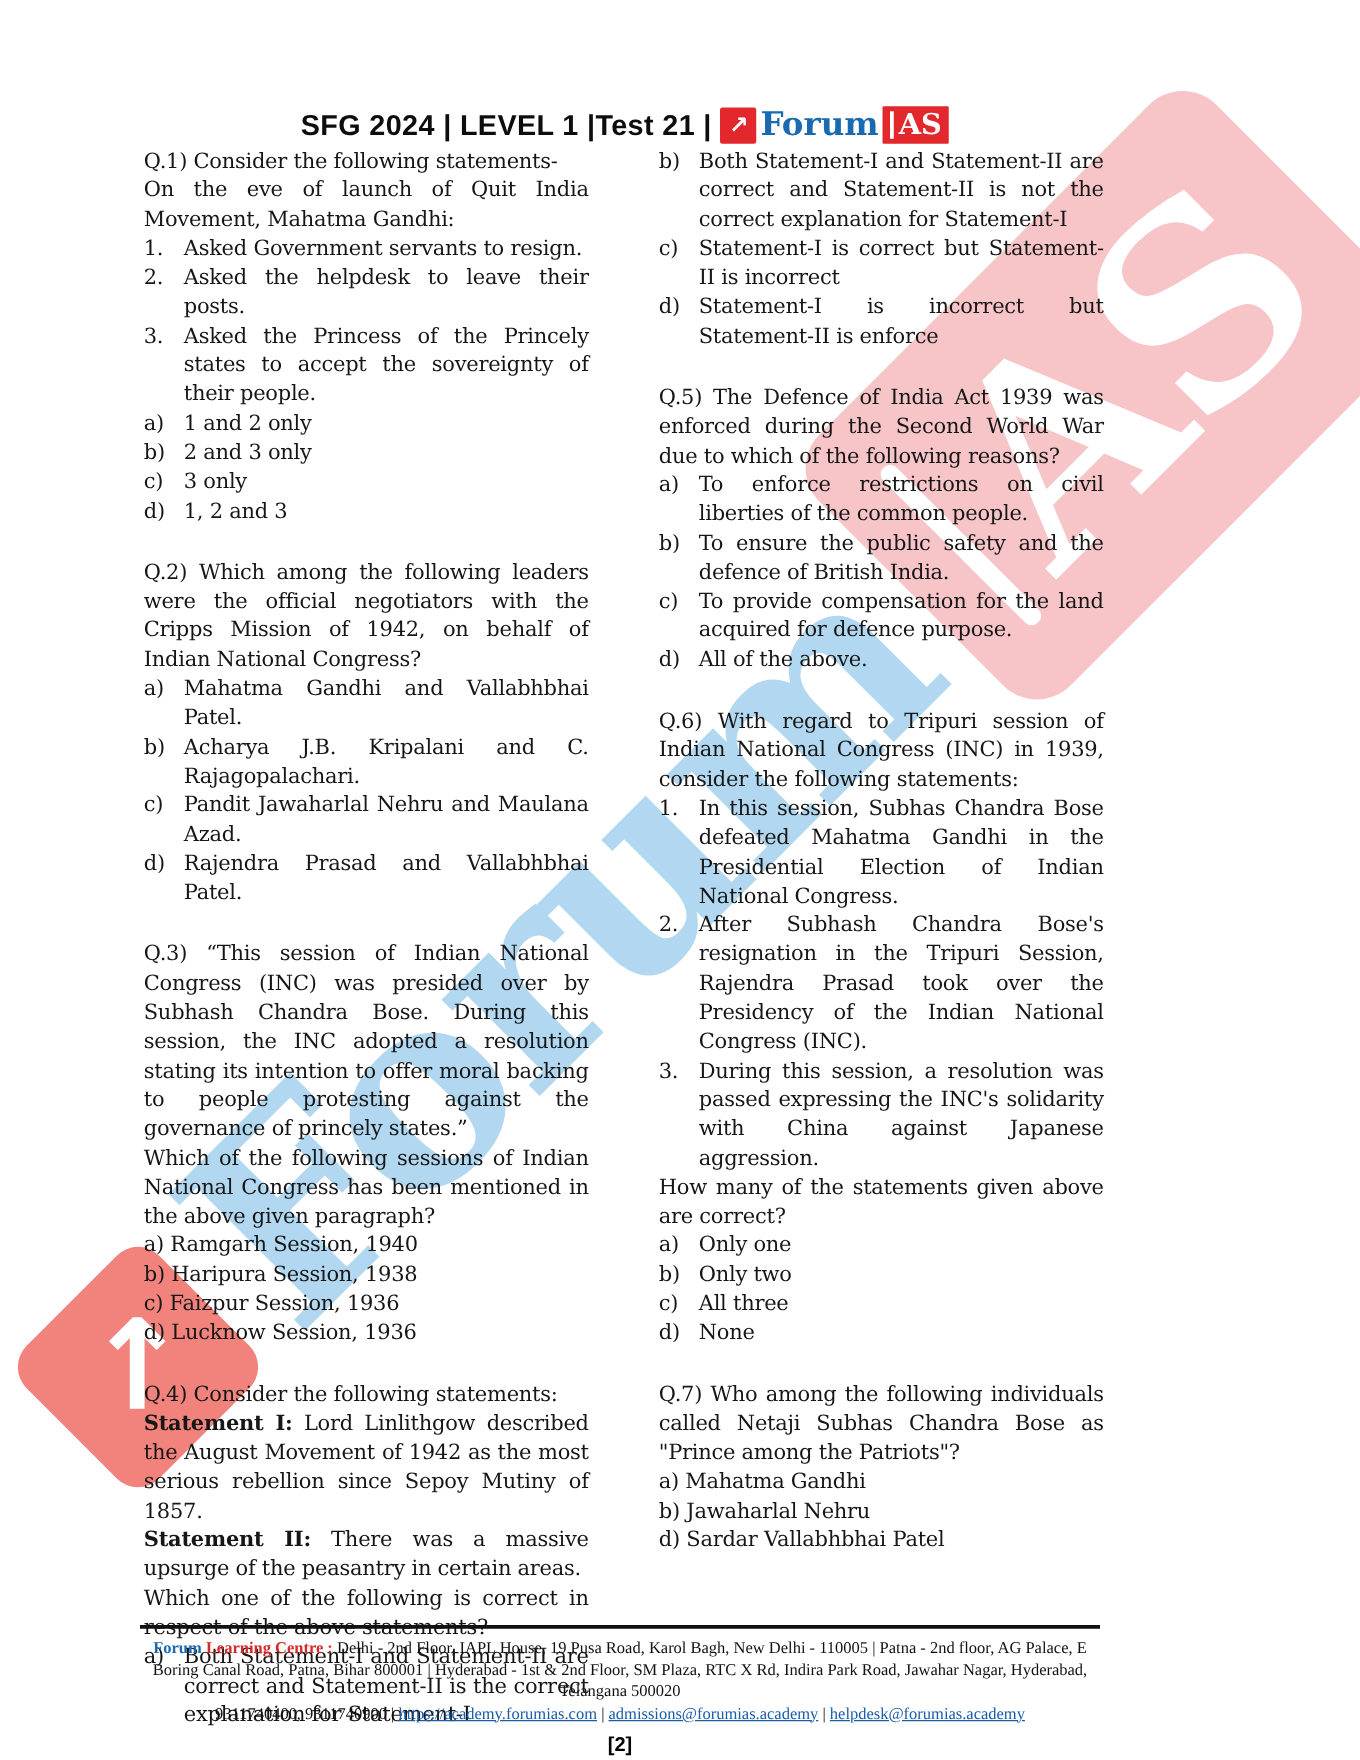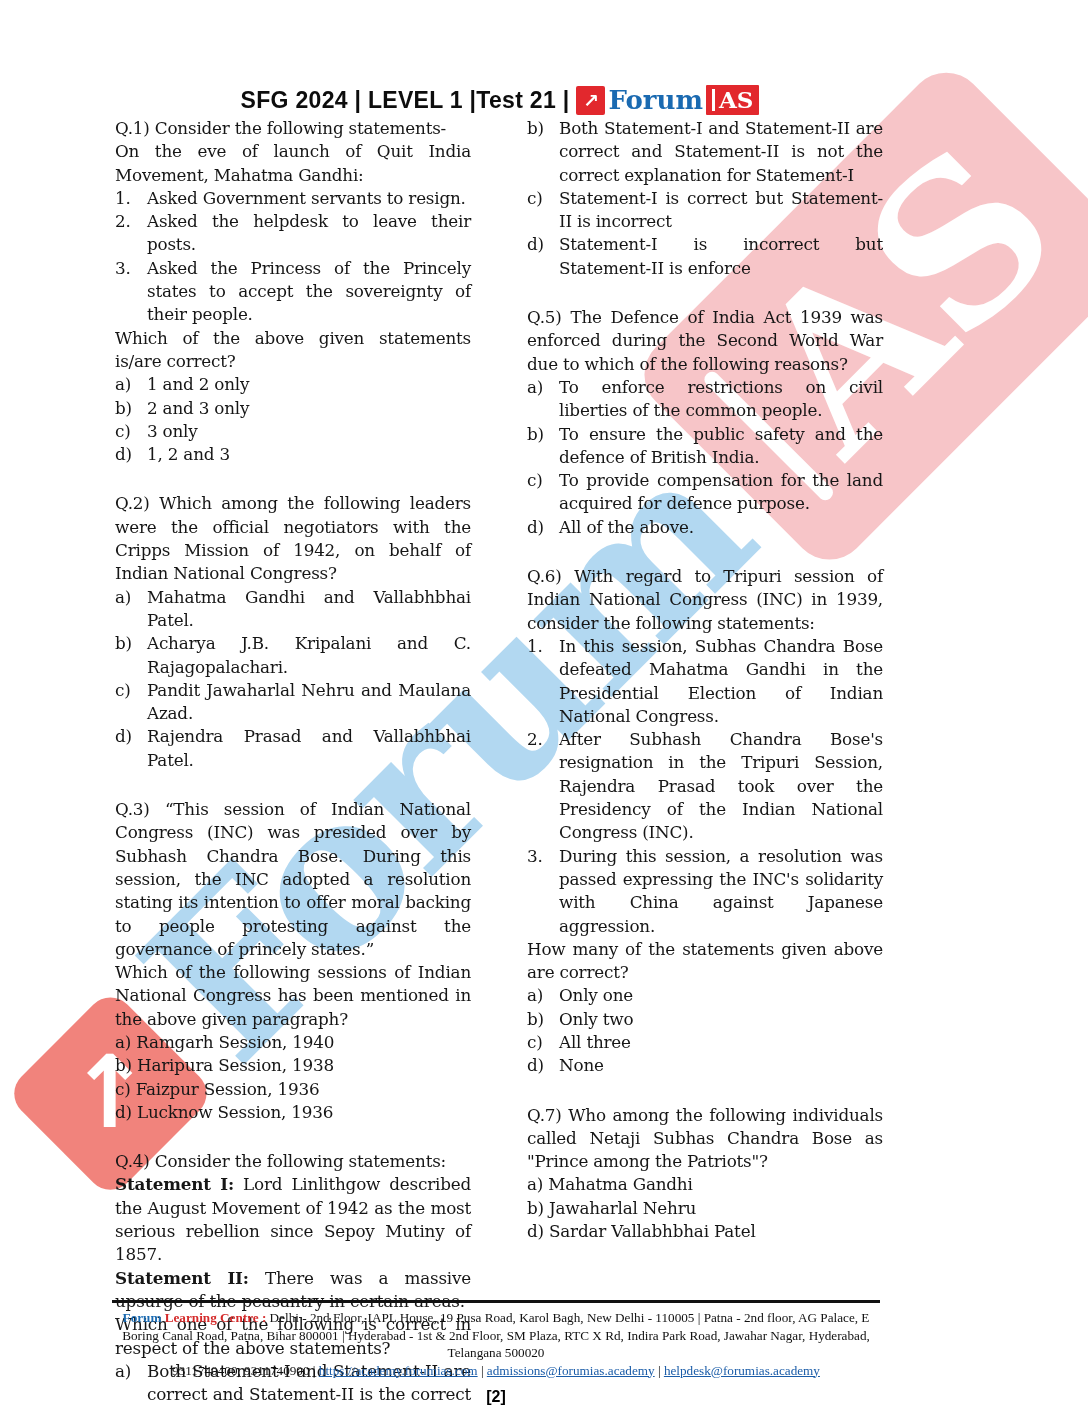--- a/index.html
+++ b/index.html
@@ -102,21 +102,20 @@
             <span class="itext">Asked Government servants to resign.</span>
           </div>
           <div class="item">
             <span class="marker">2.</span>
             <span class="itext">Asked the helpdesk to leave their posts.</span>
           </div>
           <div class="item">
             <span class="marker">3.</span>
             <span class="itext">Asked the Princess of the Princely states to accept the sovereignty of their people.</span>
           </div>
-          <p class="para">Which of the above given statements is/are correct?</p>
           <div class="item">
             <span class="marker">a)</span>
             <span class="itext">1 and 2 only</span>
           </div>
           <div class="item">
             <span class="marker">b)</span>
             <span class="itext">2 and 3 only</span>
           </div>
           <div class="item">
             <span class="marker">c)</span>

